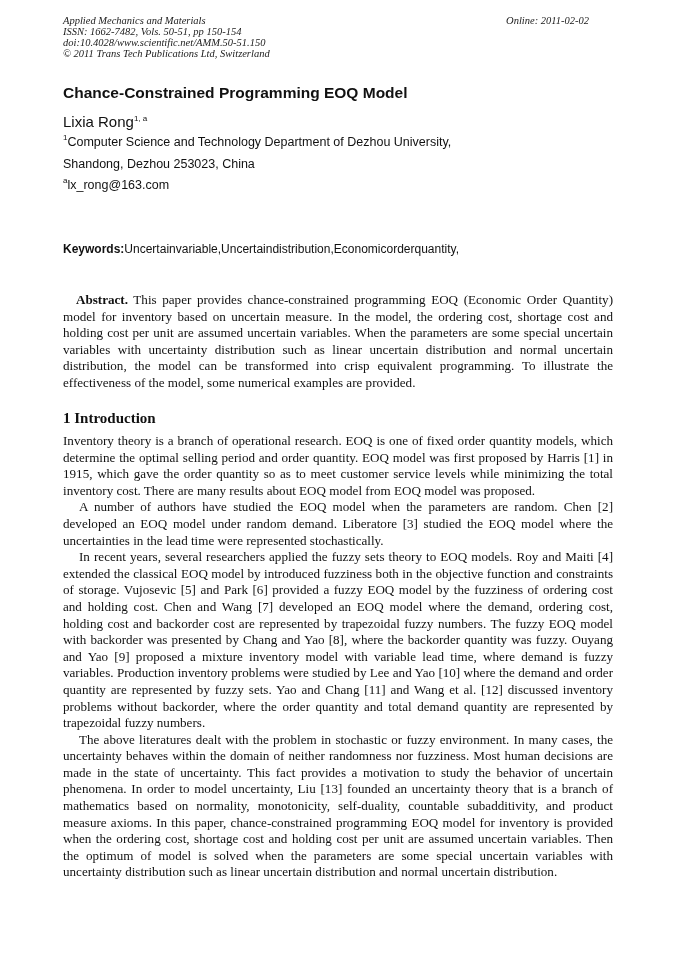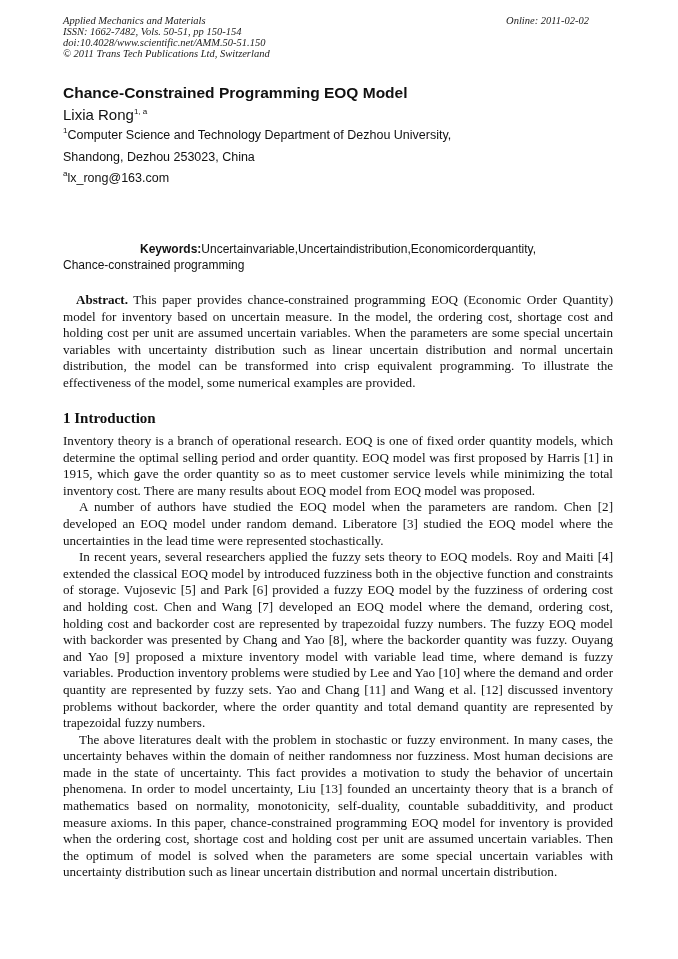--- a/index.html
+++ b/index.html
@@ -52,21 +52,21 @@
       font-family: "Liberation Sans", sans-serif;
     }
     .title-line {
       font-weight: bold;
       font-size: 15.5px;
       line-height: 25px;
       color: #111;
       white-space: nowrap;
     }
     .author {
-      margin-top: 0;
+      margin-top: 7px;
       font-size: 15px;
       line-height: 20px;
       color: #111;
     }
     .author sup, .affil sup {
       font-size: 8px;
       vertical-align: 6px;
       line-height: 0;
     }
     .affil {
@@ -83,21 +83,21 @@
       font-family: "Liberation Sans", sans-serif;
       font-size: 12px;
       line-height: 16px;
       text-align: justify;
       text-align-last: left;
       color: #111;
     }
     .keywords .kw-label { font-weight: bold; }
     .keywords .kw-line1 {
       display: flex;
-      justify-content: center;
+      justify-content: flex-start;
       white-space: nowrap;
     }
     .body-text {
       font-family: "Liberation Serif", serif;
       font-size: 13.1px;
       line-height: 16.6px;
       color: #111;
       text-align: justify;
     }
     .abstract {
@@ -155,21 +155,20 @@
     <div class="kw-line1">
       <span class="kw-label">Keywords:</span>
       <span>Uncertain</span>
       <span>variable,</span>
       <span>Uncertain</span>
       <span>distribution,</span>
       <span>Economic</span>
       <span>order</span>
       <span>quantity,</span>
     </div>
-    <div>Chance-constrained programming</div>
   </div>
 
   <div class="abstract body-text"><span class="abs-label">Abstract.</span><span> This paper provides chance-constrained programming EOQ (Economic Order Quantity) model for inventory based on uncertain measure. In the model, the ordering cost, shortage cost and holding cost per unit are assumed uncertain variables. When the parameters are some special uncertain variables with uncertainty distribution such as linear uncertain distribution and normal uncertain distribution, the model can be transformed into crisp equivalent programming. To illustrate the effectiveness of the model, some numerical examples are provided.</span></div>
 
   <div class="section-heading">1 Introduction</div>
 
   <div class="intro body-text">
     <p>Inventory theory is a branch of operational research. EOQ is one of fixed order quantity models, which determine the optimal selling period and order quantity. EOQ model was first proposed by Harris [1] in 1915, which gave the order quantity so as to meet customer service levels while minimizing the total inventory cost. There are many results about EOQ model from EOQ model was proposed.</p>
     <p class="indent">A number of authors have studied the EOQ model when the parameters are random. Chen [2] developed an EOQ model under random demand. Liberatore [3] studied the EOQ model where the uncertainties in the lead time were represented stochastically.</p>
     <p class="indent">In recent years, several researchers applied the fuzzy sets theory to EOQ models. Roy and Maiti [4] extended the classical EOQ model by introduced fuzziness both in the objective function and constraints of storage. Vujosevic [5] and Park [6] provided a fuzzy EOQ model by the fuzziness of ordering cost and holding cost. Chen and Wang [7] developed an EOQ model where the demand, ordering cost, holding cost and backorder cost are represented by trapezoidal fuzzy numbers. The fuzzy EOQ model with backorder was presented by Chang and Yao [8], where the backorder quantity was fuzzy. Ouyang and Yao [9] proposed a mixture inventory model with variable lead time, where demand is fuzzy variables. Production inventory problems were studied by Lee and Yao [10] where the demand and order quantity are represented by fuzzy sets. Yao and Chang [11] and Wang et al. [12] discussed inventory problems without backorder, where the order quantity and total demand quantity are represented by trapezoidal fuzzy numbers.</p>

